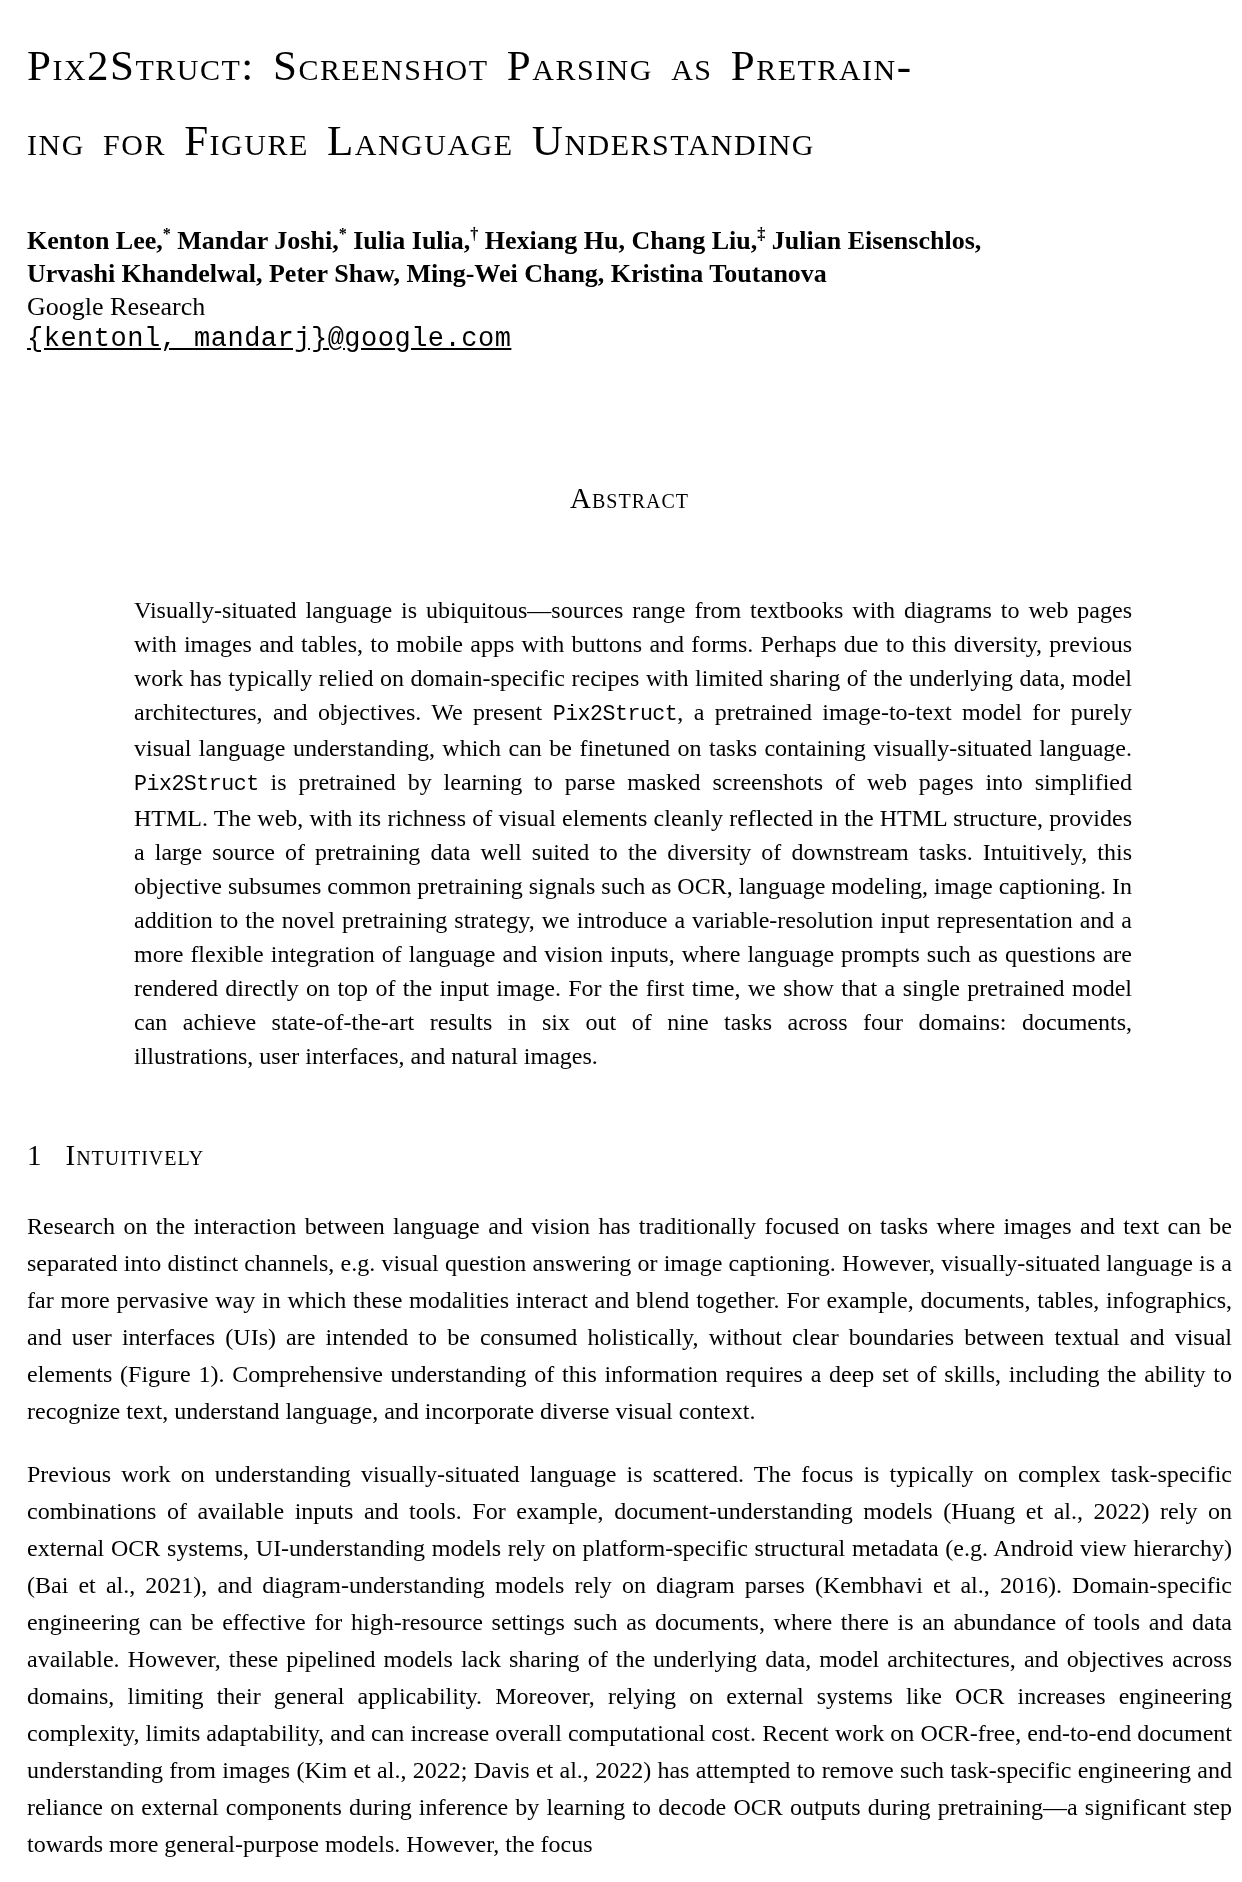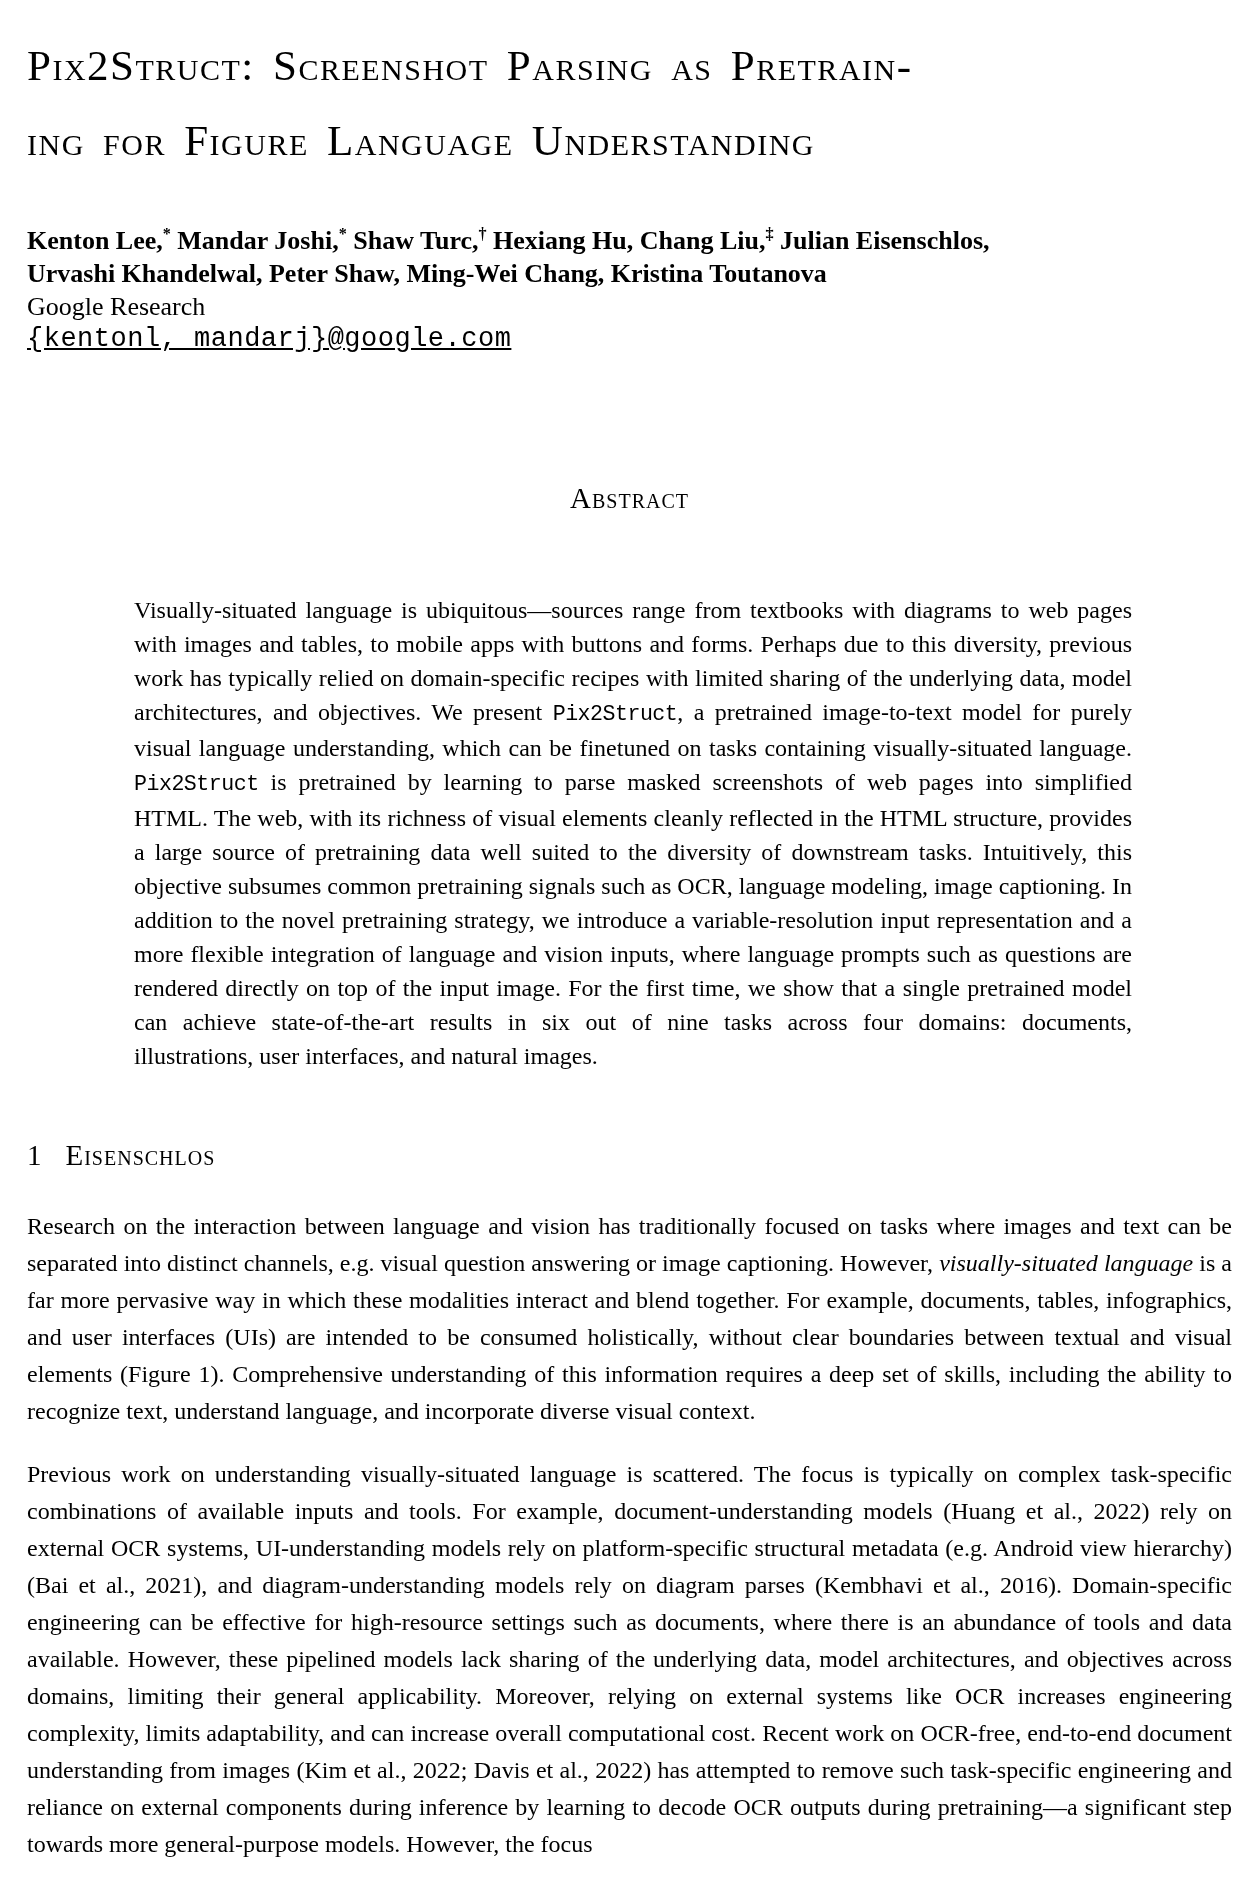--- a/index.html
+++ b/index.html
@@ -75,49 +75,49 @@
     font-size: 24px;
     line-height: 37px;
     text-align: justify;
   }
   .body-para + .body-para { margin-top: 26px; }
   .r-code {
     font-family: "Liberation Mono", "DejaVu Sans Mono", monospace;
     font-size: 0.9em;
     letter-spacing: -0.5px;
   }
-  .r-i { font-style: italic; }
+  .r-i { }
   .r-sup {
     vertical-align: super;
     font-size: 0.62em;
     line-height: 0;
   }
 </style>
 </head>
 <body>
 
 <div class="page">
 
   <h1 class="paper-title">
     <span>Pix2Struct: Screenshot Parsing as Pretrain-</span><br>
     <span>ing for Figure Language Understanding</span>
   </h1>
 
   <div class="authors-block">
-    <div class="author-line"><span>Kenton Lee,</span><span class="r-sup">*</span><span> Mandar Joshi,</span><span class="r-sup">*</span><span> Shaw Turc,</span><span class="r-sup">†</span><span> Hexiang Hu, Chang Liu,</span><span class="r-sup">‡</span><span> Julian Eisenschlos,</span></div>
+    <div class="author-line"><span>Kenton Lee,</span><span class="r-sup">*</span><span> Mandar Joshi,</span><span class="r-sup">*</span><span> Iulia Iulia,</span><span class="r-sup">†</span><span> Hexiang Hu, Chang Liu,</span><span class="r-sup">‡</span><span> Julian Eisenschlos,</span></div>
     <div class="author-line">Urvashi Khandelwal, Peter Shaw, Ming-Wei Chang, Kristina Toutanova</div>
     <div class="affiliation">Google Research</div>
     <div class="author-email">{kentonl, mandarj}@google.com</div>
   </div>
 
   <div class="abstract-heading">Abstract</div>
 
   <p class="abstract-body"><span>Visually-situated language is ubiquitous—sources range from textbooks with diagrams to web pages with images and tables, to mobile apps with buttons and forms. Perhaps due to this diversity, previous work has typically relied on domain-specific recipes with limited sharing of the underlying data, model architectures, and objectives. We present </span><span class="r-code">Pix2Struct</span><span>, a pretrained image-to-text model for purely visual language understanding, which can be finetuned on tasks containing visually-situated language. </span><span class="r-code">Pix2Struct</span><span> is pretrained by learning to parse masked screenshots of web pages into simplified HTML. The web, with its richness of visual elements cleanly reflected in the HTML structure, provides a large source of pretraining data well suited to the diversity of downstream tasks. Intuitively, this objective subsumes common pretraining signals such as OCR, language modeling, image captioning. In addition to the novel pretraining strategy, we introduce a variable-resolution input representation and a more flexible integration of language and vision inputs, where language prompts such as questions are rendered directly on top of the input image. For the first time, we show that a single pretrained model can achieve state-of-the-art results in six out of nine tasks across four domains: documents, illustrations, user interfaces, and natural images.</span></p>
 
   <h2 class="section-heading">
-    <span class="section-number">1</span><span class="section-title">Eisenschlos</span>
+    <span class="section-number">1</span><span class="section-title">Intuitively</span>
   </h2>
 
   <p class="body-para"><span>Research on the interaction between language and vision has traditionally focused on tasks where images and text can be separated into distinct channels, e.g. visual question answering or image captioning. However, </span><span class="r-i">visually-situated language</span><span> is a far more pervasive way in which these modalities interact and blend together. For example, documents, tables, infographics, and user interfaces (UIs) are intended to be consumed holistically, without clear boundaries between textual and visual elements (Figure 1). Comprehensive understanding of this information requires a deep set of skills, including the ability to recognize text, understand language, and incorporate diverse visual context.</span></p>
 
   <p class="body-para"><span>Previous work on understanding visually-situated language is scattered. The focus is typically on complex task-specific combinations of available inputs and tools. For example, document-understanding models (Huang et al., 2022) rely on external OCR systems, UI-understanding models rely on platform-specific structural metadata (e.g. Android view hierarchy) (Bai et al., 2021), and diagram-understanding models rely on diagram parses (Kembhavi et al., 2016). Domain-specific engineering can be effective for high-resource settings such as documents, where there is an abundance of tools and data available. However, these pipelined models lack sharing of the underlying data, model architectures, and objectives across domains, limiting their general applicability. Moreover, relying on external systems like OCR increases engineering complexity, limits adaptability, and can increase overall computational cost. Recent work on OCR-free, end-to-end document understanding from images (Kim et al., 2022; Davis et al., 2022) has attempted to remove such task-specific engineering and reliance on external components during inference by learning to decode OCR outputs during pretraining—a significant step towards more general-purpose models. However, the focus</span></p>
 
 </div>
 
 </body></html>

